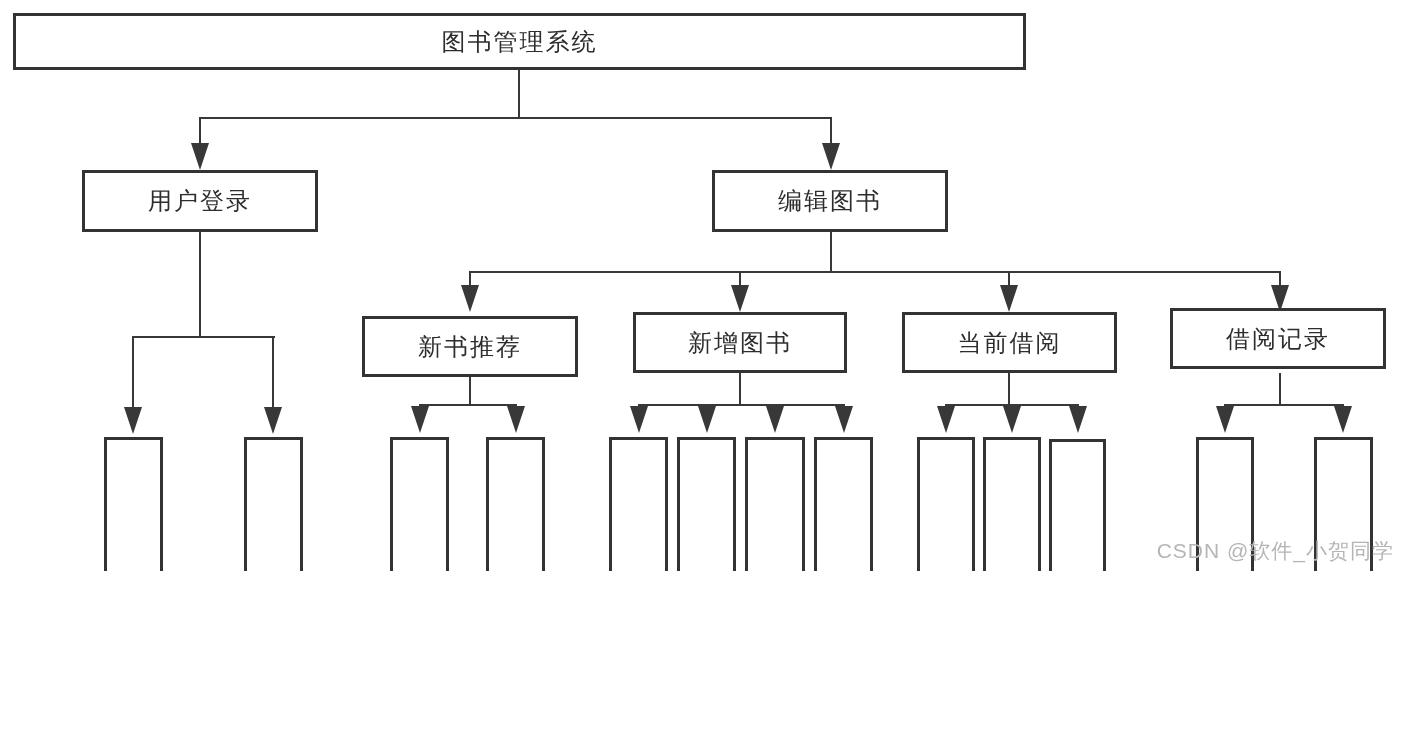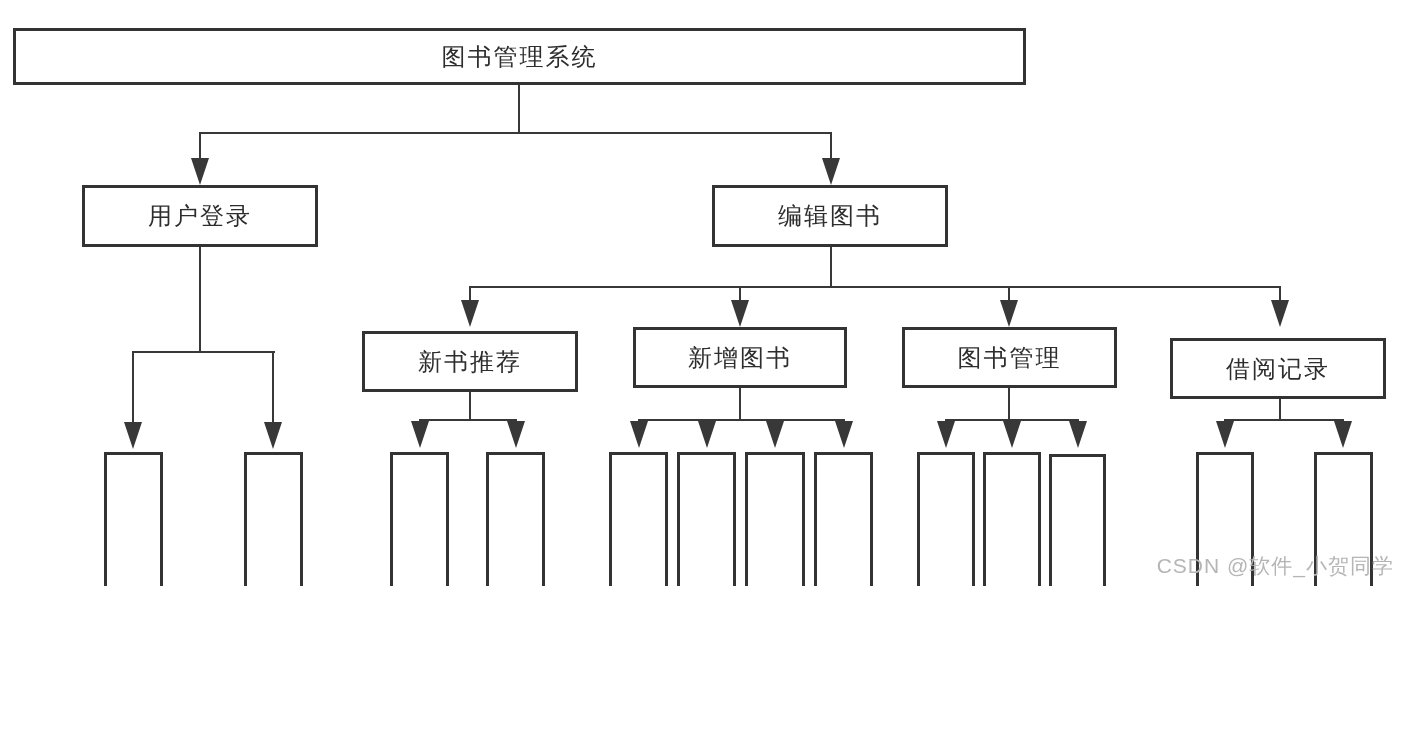--- a/index.html
+++ b/index.html
@@ -56,21 +56,21 @@
     font-size: 21px;
     letter-spacing: 1px;
     color: var(--watermark, #b5b5b5);
     z-index: 5;
     white-space: nowrap;
   }
 </style>
 </head>
 <body>
 
-<div class="canvas" style="width: 1405px; height: 571px; margin-top: 15px;">
+<div class="canvas" style="width: 1405px; height: 571px;">
   <div id="diagram-layer">
       <div class="line" style="left: 518px; top: 70px; width: 2px; height: 48px;"></div>
       <div class="line" style="left: 199px; top: 117px; width: 633px; height: 2px;"></div>
       <div class="line" style="left: 199px; top: 117px; width: 2px; height: 27px;"></div>
       <div class="line" style="left: 830px; top: 117px; width: 2px; height: 27px;"></div>
       <div class="line" style="left: 199px; top: 232px; width: 2px; height: 106px;"></div>
       <div class="line" style="left: 132px; top: 336px; width: 143px; height: 2px;"></div>
       <div class="line" style="left: 132px; top: 336px; width: 2px; height: 72px;"></div>
       <div class="line" style="left: 272px; top: 336px; width: 2px; height: 72px;"></div>
       <div class="line" style="left: 830px; top: 232px; width: 2px; height: 40px;"></div>
@@ -115,23 +115,23 @@
       <div class="node" style="left: 712px; top: 170px; width: 236px; height: 62px;">
         <span class="label">编辑图书</span>
       </div>
       <div class="node" style="left: 362px; top: 316px; width: 216px; height: 61px;">
         <span class="label">新书推荐</span>
       </div>
       <div class="node" style="left: 633px; top: 312px; width: 214px; height: 61px;">
         <span class="label">新增图书</span>
       </div>
       <div class="node" style="left: 902px; top: 312px; width: 215px; height: 61px;">
-        <span class="label">图书管理</span>
+        <span class="label">当前借阅</span>
       </div>
-      <div class="node" style="left: 1170px; top: 323px; width: 216px; height: 61px;">
+      <div class="node" style="left: 1170px; top: 308px; width: 216px; height: 61px;">
         <span class="label">借阅记录</span>
       </div>
       <div class="node vertical" style="left: 104px; top: 437px; width: 59px; height: 300px;">
         <span class="label">用户登录</span>
       </div>
       <div class="node vertical" style="left: 244px; top: 437px; width: 59px; height: 300px;">
         <span class="label">注销登录</span>
       </div>
       <div class="node vertical" style="left: 390px; top: 437px; width: 59px; height: 300px;">
         <span class="label">查询图书</span>

